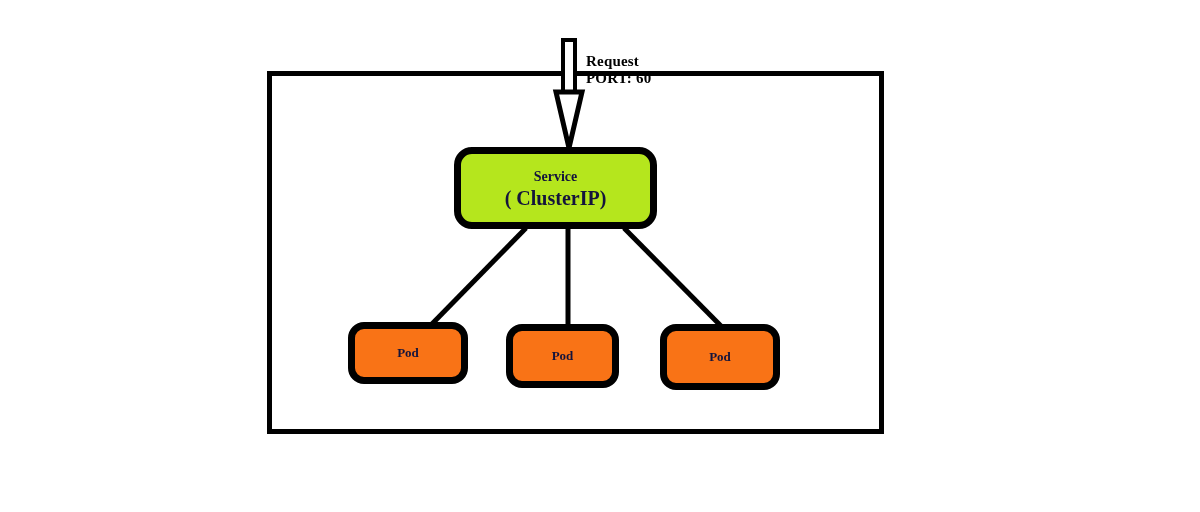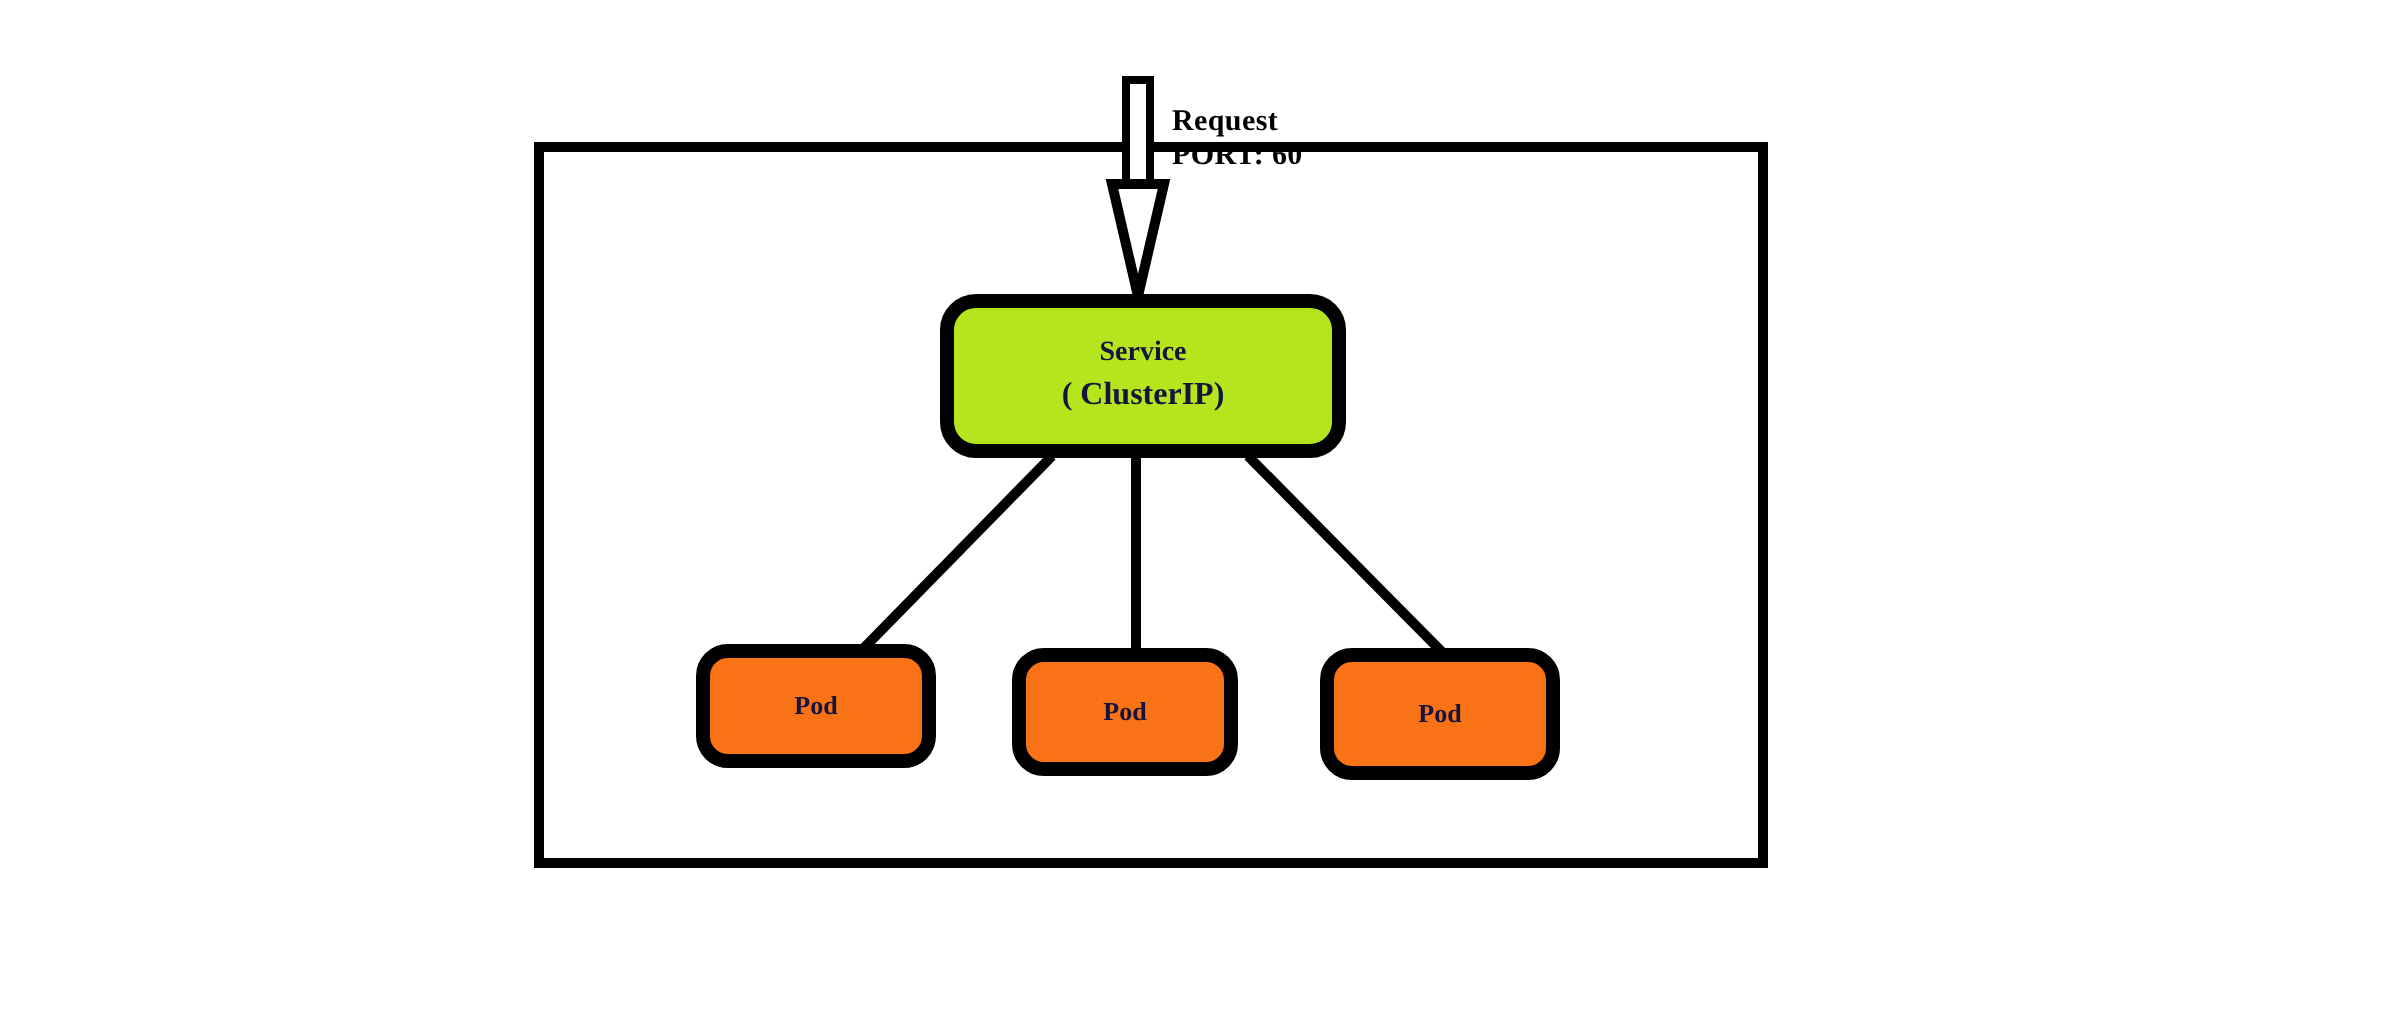--- a/index.html
+++ b/index.html
@@ -69,35 +69,35 @@
     box-sizing: border-box;
     border: 7px solid #000000;
     border-radius: 18px;
     display: flex;
     flex-direction: column;
     align-items: center;
     justify-content: center;
     text-align: center;
   }
   .node-service {
-    left: 470px;
+    left: 454px;
     top: 147px;
     width: 203px;
     height: 82px;
     background: #b5e61d;
     z-index: 4;
   }
   .node-service .line1 {
     font-size: 14px;
     font-weight: bold;
     color: #14143c;
     line-height: 20px;
   }
   .node-service .line2 {
-    font-size: 16px;
+    font-size: 20px;
     font-weight: bold;
     color: #14143c;
     line-height: 22px;
   }
 
   .node-pod {
     background: #f97316;
     z-index: 4;
     border-radius: 16px;
   }

